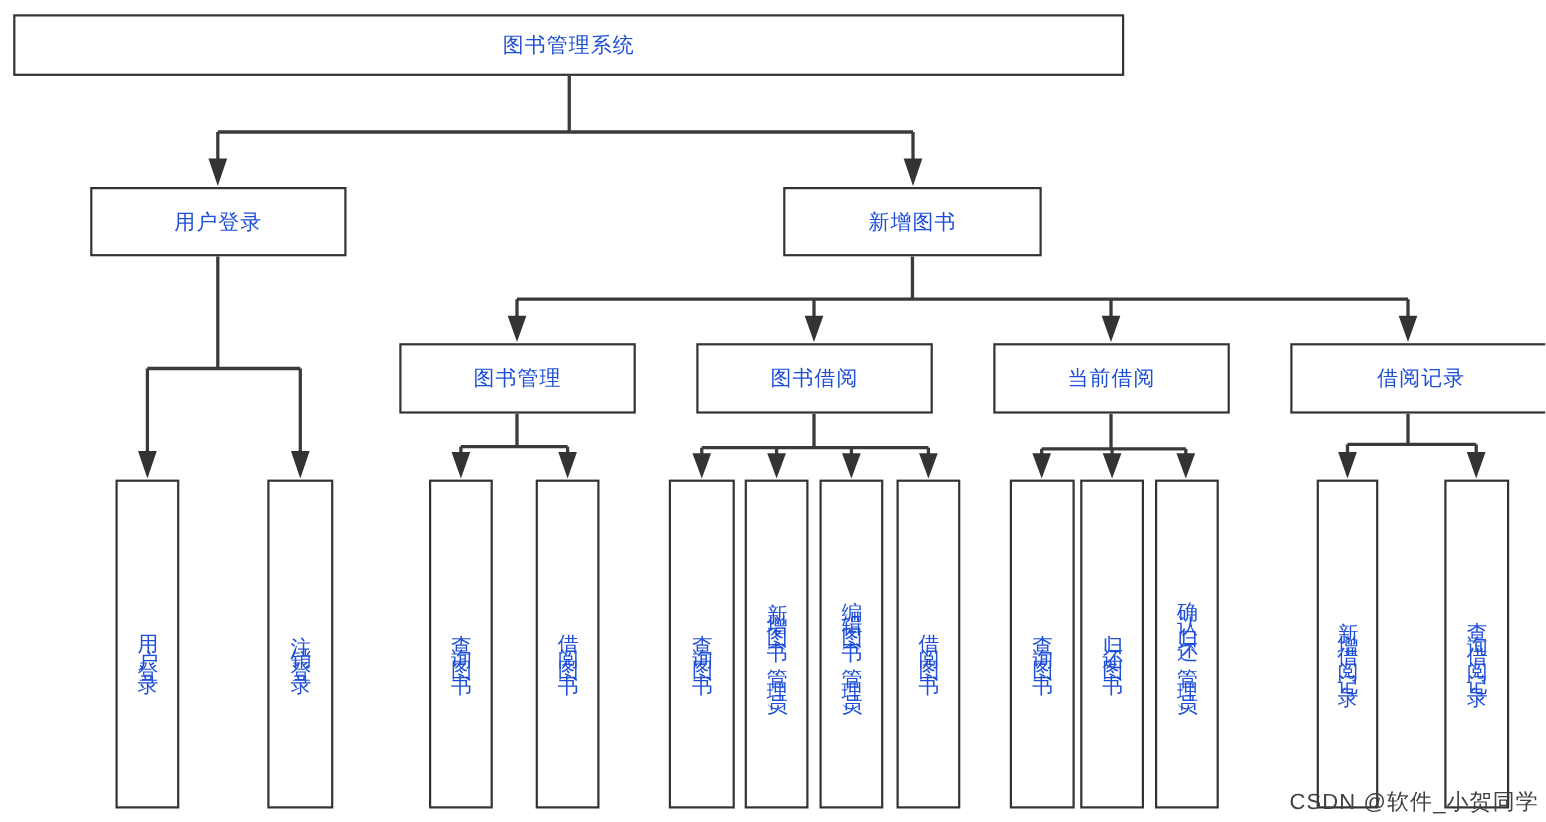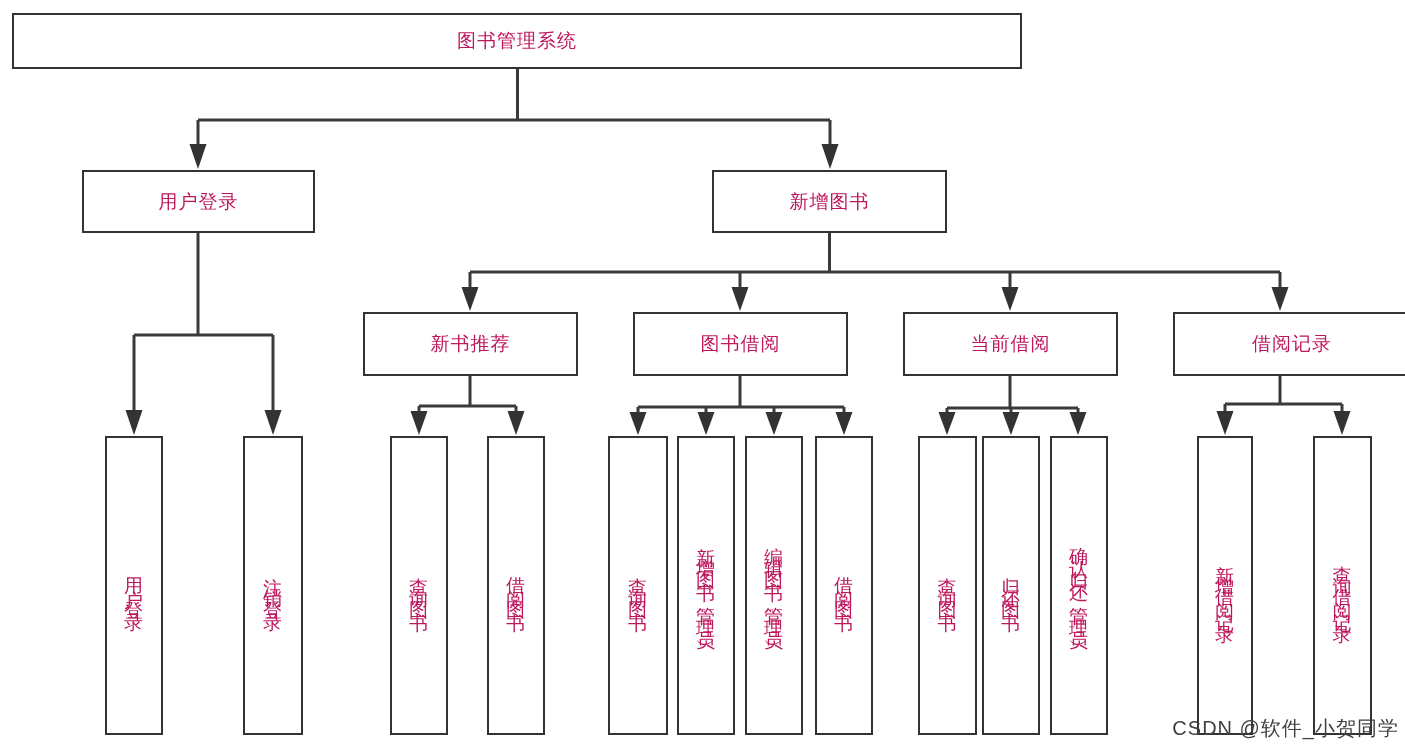--- a/index.html
+++ b/index.html
@@ -24,21 +24,21 @@
   }
   .wires polygon { fill: #333333; stroke: none; }
   .box {
     position: absolute;
     box-sizing: border-box;
     border: 2.5px solid #333333;
     background: #ffffff;
     display: flex;
     align-items: center;
     justify-content: center;
-    color: #be185d;
+    color: #1d4ed8;
     font-size: 19px;
     letter-spacing: 1px;
     text-align: center;
   }
   .leaf {
     font-size: 19px;
   }
   .leaf .vtext {
     writing-mode: vertical-rl;
     text-orientation: mixed;
@@ -142,21 +142,21 @@
   </div>
 
   <div class="box" style="left:82px; top:170px; width:233px; height:63px;">
     <span>用户登录</span>
   </div>
   <div class="box" style="left:712px; top:170px; width:235px; height:63px;">
     <span>新增图书</span>
   </div>
 
   <div class="box" style="left:363px; top:312px; width:215px; height:64px;">
-    <span>新书推荐</span>
+    <span>图书管理</span>
   </div>
   <div class="box" style="left:903px; top:312px; width:215px; height:64px;">
     <span>当前借阅</span>
   </div>
   <div class="box" style="left:633px; top:312px; width:215px; height:64px;">
     <span>图书借阅</span>
   </div>
   <div class="box" style="left:1173px; top:312px; width:238px; height:64px;">
     <span>借阅记录</span>
   </div>

